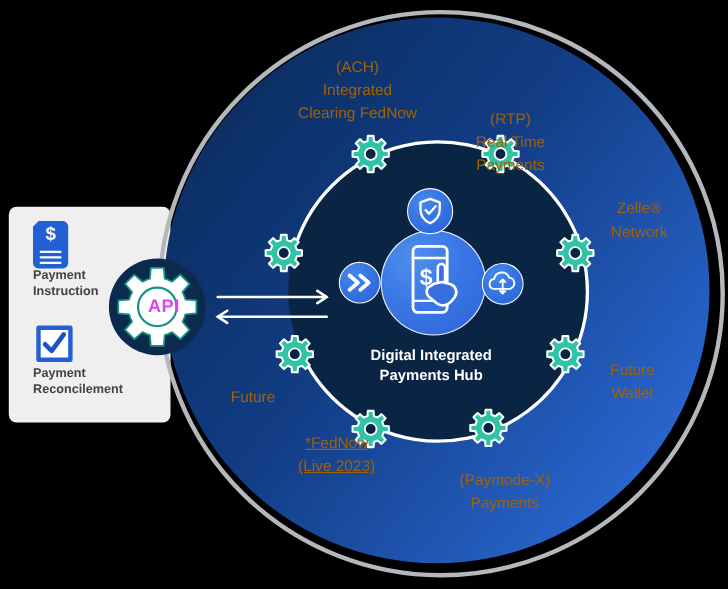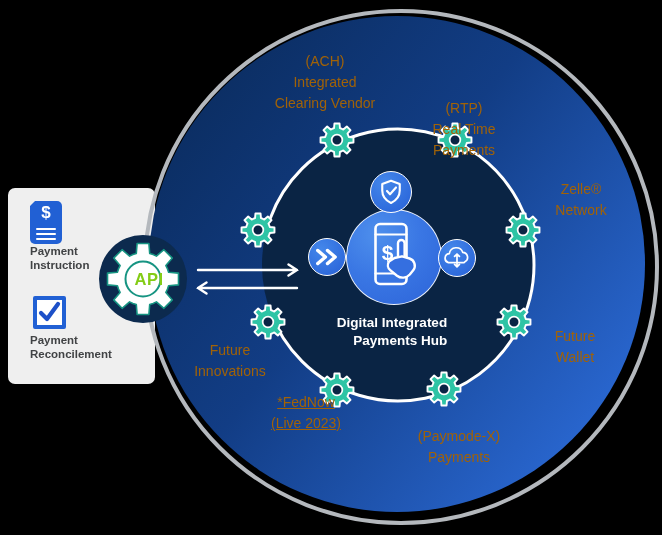--- a/index.html
+++ b/index.html
@@ -15,38 +15,38 @@
               font-size:17px;font-weight:bold;}
   .doc-line{position:absolute;left:6px;width:20px;height:2.2px;background:#fff;border-radius:1px;}
   .doc-notch{position:absolute;left:-1px;top:-1px;width:0;height:0;
              border-left:7px solid #efefef;border-bottom:7px solid transparent;}
   .panel-label{color:#414345;font-size:11.5px;line-height:13.5px;font-weight:bold;}
   .check-icon{left:25px;top:108px;width:33px;height:33px;background:#fff;border:4px solid #2160d4;
               border-radius:2px;box-sizing:border-box;}
   
   .api-circle{left:99px;top:235px;width:88px;height:88px;border-radius:50%;background:#0c2a4e;
               z-index:7;display:flex;align-items:center;justify-content:center;}
-  .api-label{position:absolute;width:100%;text-align:center;color:#84cc16;font-size:16.5px;
+  .api-label{position:absolute;width:100%;text-align:center;color:#d946ef;font-size:16.5px;
              font-weight:600;letter-spacing:.5px;padding-left:12px;}
   
   .gray-ring{left:143px;top:9px;width:516px;height:516px;border:4px solid #b4b8bd;
              border-radius:50%;box-sizing:border-box;z-index:2;}
   .outer-circle{left:149px;top:16px;width:496px;height:496px;border-radius:50%;z-index:3;
                 background:linear-gradient(128deg,#0a2b5c 6%,#123d85 45%,#2e6fdf 96%);}
   .inner-circle{left:262px;top:129px;width:272px;height:272px;border-radius:50%;
                 background:#0a2444;z-index:4;}
   .ring-arc{left:0;top:0;z-index:5;pointer-events:none;}
   
   .hub-circle{left:346px;top:209px;width:96px;height:96px;border-radius:50%;z-index:6;
               background:radial-gradient(circle at 32% 26%,#4e8fec 0%,#3a77e4 45%,#2c63d8 100%);
               border:1.5px solid rgba(255,255,255,.9);box-sizing:border-box;}
   .satellite{border-radius:50%;z-index:6;display:flex;align-items:center;justify-content:center;
              background:radial-gradient(circle at 34% 28%,#4487ea,#2b66da 85%);
              border:1.6px solid #fff;box-sizing:border-box;}
-  .hub-title{left:392px;top:332px;transform:translate(-50%,-50%);z-index:6;text-align:right;
+  .hub-title{left:392px;top:332px;transform:translate(-50%,-50%);z-index:6;text-align:center;
              color:#fff;font-size:13.5px;line-height:18px;font-weight:bold;white-space:nowrap;}
   .hub-title span{display:block;}
   
   .spoke-label{transform:translate(-50%,-50%);z-index:6;text-align:center;color:#a16207;
                font-size:14px;line-height:21px;white-space:nowrap;}
   .spoke-label span{display:block;}
   .gear{width:40px;height:40px;z-index:6;}
   .arrows{z-index:7;}
 </style>
 </head>
@@ -170,21 +170,21 @@
       <circle cx="0" cy="0" r="5.6" fill="#0a2444" stroke="#fff" stroke-width="1.8"></circle>
     </svg>
   <svg class="abs gear" viewBox="-21 -21 42 42" style="left:424px;top:369px;">
       <path d="M-3.1 -12.4L-2.7 -17.3L2.7 -17.3L3.1 -12.4L4.9 -11.8L6.6 -11.0L10.3 -14.2L14.2 -10.3L11.0 -6.6L11.8 -4.9L12.4 -3.1L17.3 -2.7L17.3 2.7L12.4 3.1L11.8 4.9L11.0 6.6L14.2 10.3L10.3 14.2L6.6 11.0L4.9 11.8L3.1 12.4L2.7 17.3L-2.7 17.3L-3.1 12.4L-4.9 11.8L-6.6 11.0L-10.3 14.2L-14.2 10.3L-11.0 6.6L-11.8 4.9L-12.4 3.1L-17.3 2.7L-17.3 -2.7L-12.4 -3.1L-11.8 -4.9L-11.0 -6.6L-14.2 -10.3L-10.3 -14.2L-6.6 -11.0L-4.9 -11.8Z" fill="#2ec4a5" stroke="#fff" stroke-width="2" stroke-linejoin="round"></path>
       <circle cx="0" cy="0" r="5.6" fill="#0a2444" stroke="#fff" stroke-width="1.8"></circle>
     </svg>
 
   <div class="abs spoke-label" style="left:325px;top:82px;">
     <span>(ACH)</span>
       <span>Integrated</span>
-      <span>Clearing Vendor</span>
+      <span>Clearing FedNow</span>
   </div>
   <div class="abs spoke-label" style="left:464px;top:81px;margin-top:48px;">
     <span>(RTP)</span>
       <span>Real Time</span>
       <span>Payments</span>
   </div>
   <div class="abs spoke-label" style="left:581px;top:200px;">
     <span>Zelle®</span>
       <span>Network</span>
   </div>
@@ -195,16 +195,15 @@
   <div class="abs spoke-label" style="left:459px;top:447px;">
     <span>(Paymode-X)</span>
       <span>Payments</span>
   </div>
   <div class="abs spoke-label" style="left:306px;top:413px;text-decoration:underline;">
     <span>*FedNow</span>
       <span>(Live 2023)</span>
   </div>
   <div class="abs spoke-label" style="left:230px;top:361px;">
     <span>Future</span>
-      <span>Innovations</span>
   </div>
 
 </div>
 
 </body></html>

